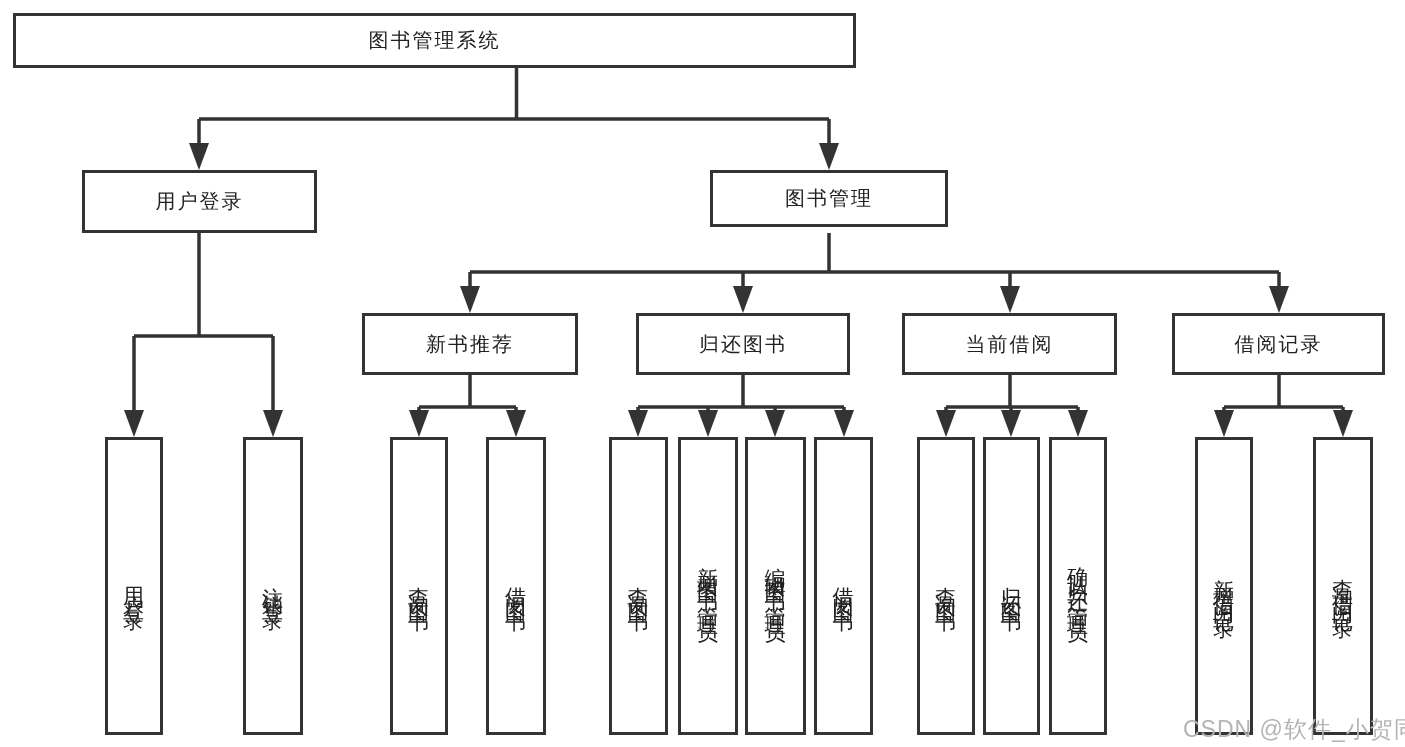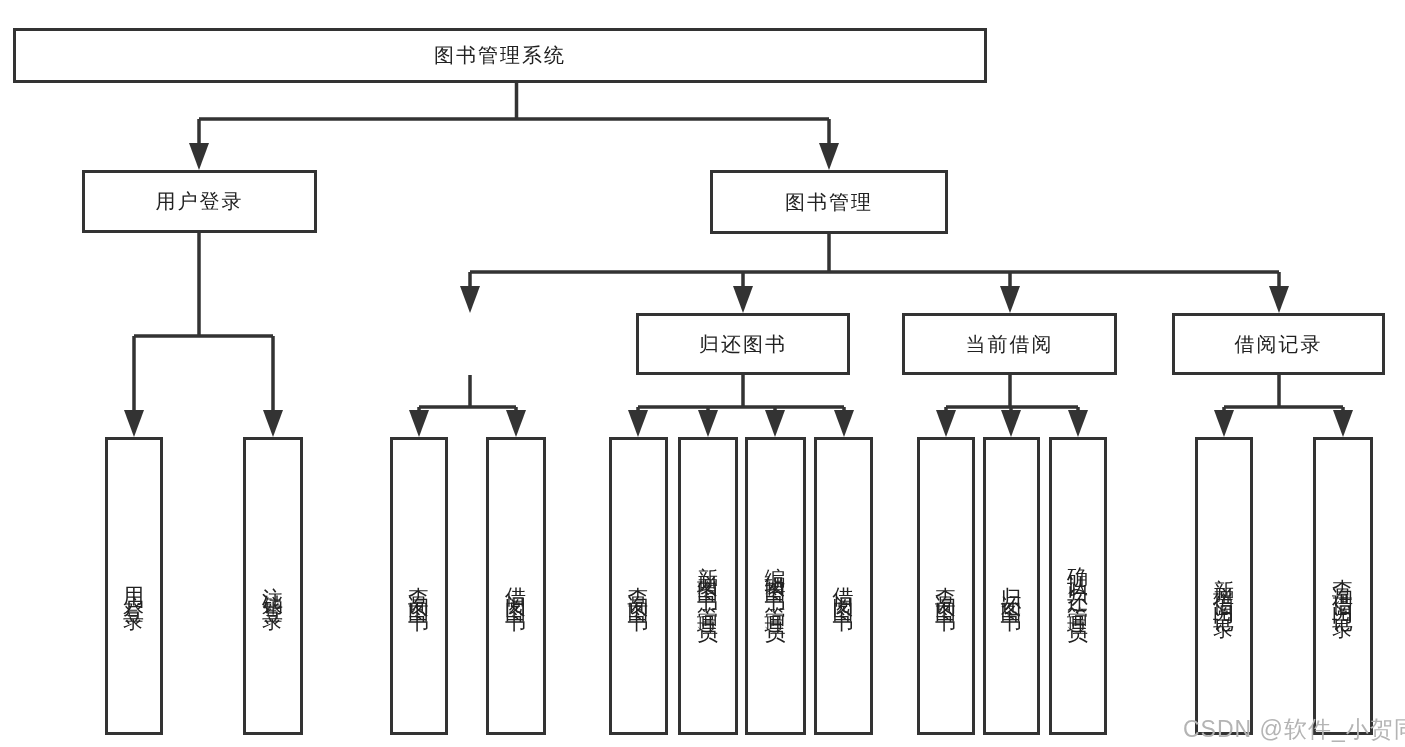--- a/index.html
+++ b/index.html
@@ -90,31 +90,34 @@
       <polygon points="765,410 785,410 775,437"></polygon>
       <polygon points="834,410 854,410 844,437"></polygon>
       <polygon points="936,410 956,410 946,437"></polygon>
       <polygon points="1001,410 1021,410 1011,437"></polygon>
       <polygon points="1068,410 1088,410 1078,437"></polygon>
       <polygon points="1214,410 1234,410 1224,437"></polygon>
       <polygon points="1333,410 1353,410 1343,437"></polygon>
     </g>
   </svg>
 
-  <div class="node h" style="left:13px;top:13px;width:974px;height:55px;margin-top:15px;">
+  <div class="node h" style="left:13px;top:13px;width:843px;height:55px;">
     <span>图书管理系统</span>
   </div>
 
   <div class="node h" style="left:82px;top:170px;width:235px;height:63px;">
     <span>用户登录</span>
   </div>
-  <div class="node h" style="left:710px;top:170px;width:238px;height:64px;">
+  <div class="node h" style="left:710px;top:170px;width:238px;height:57px;">
     <span>图书管理</span>
   </div>
 
+  <div class="node h" style="left:362px;top:313px;width:216px;height:62px;">
+    <span>新书推荐</span>
+  </div>
   <div class="node h" style="left:636px;top:313px;width:214px;height:62px;">
     <span>归还图书</span>
   </div>
   <div class="node h" style="left:902px;top:313px;width:215px;height:62px;justify-content:center;">
     <span>当前借阅</span>
   </div>
   <div class="node h" style="left:1172px;top:313px;width:213px;height:62px;">
     <span>借阅记录</span>
   </div>
 

